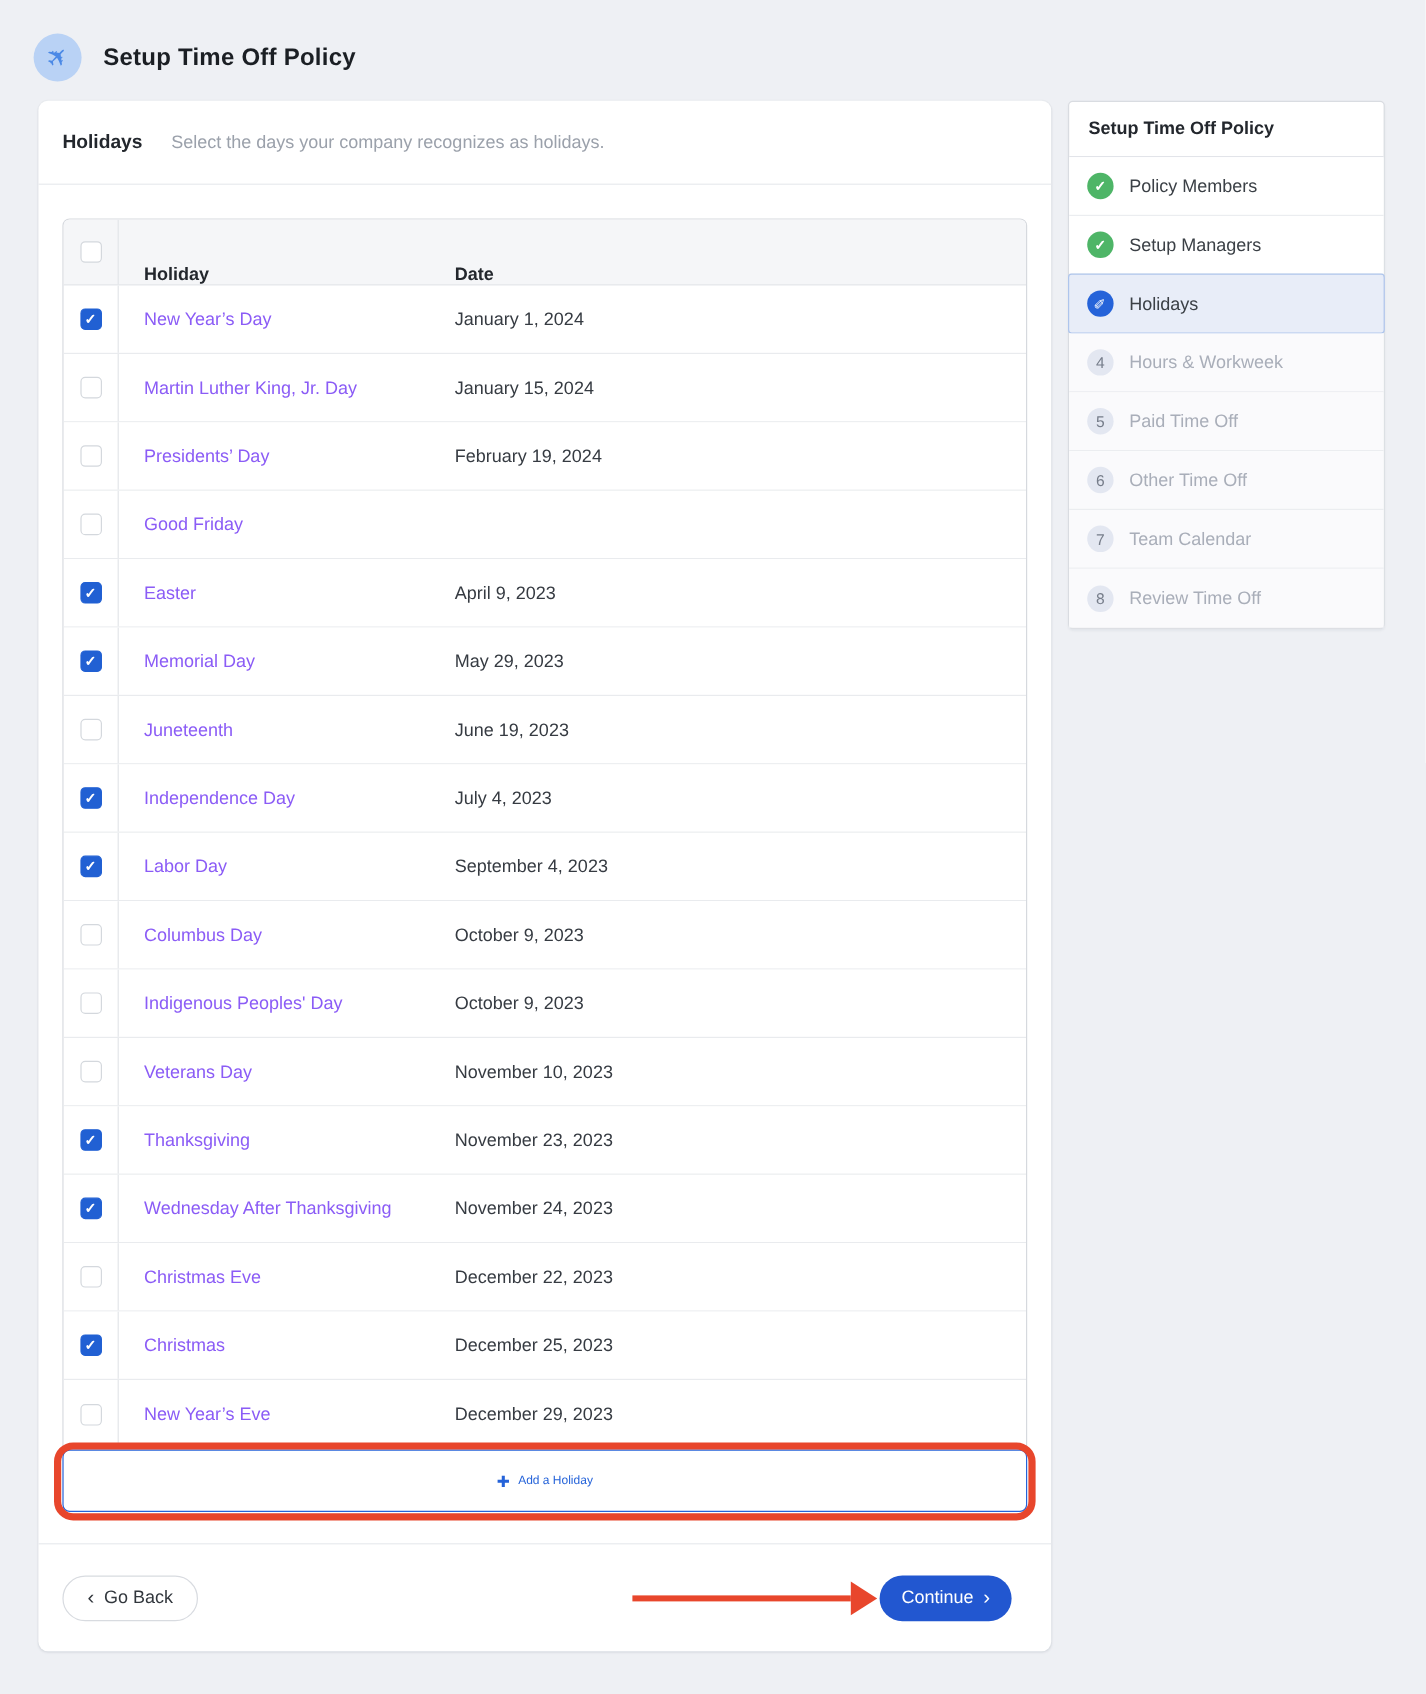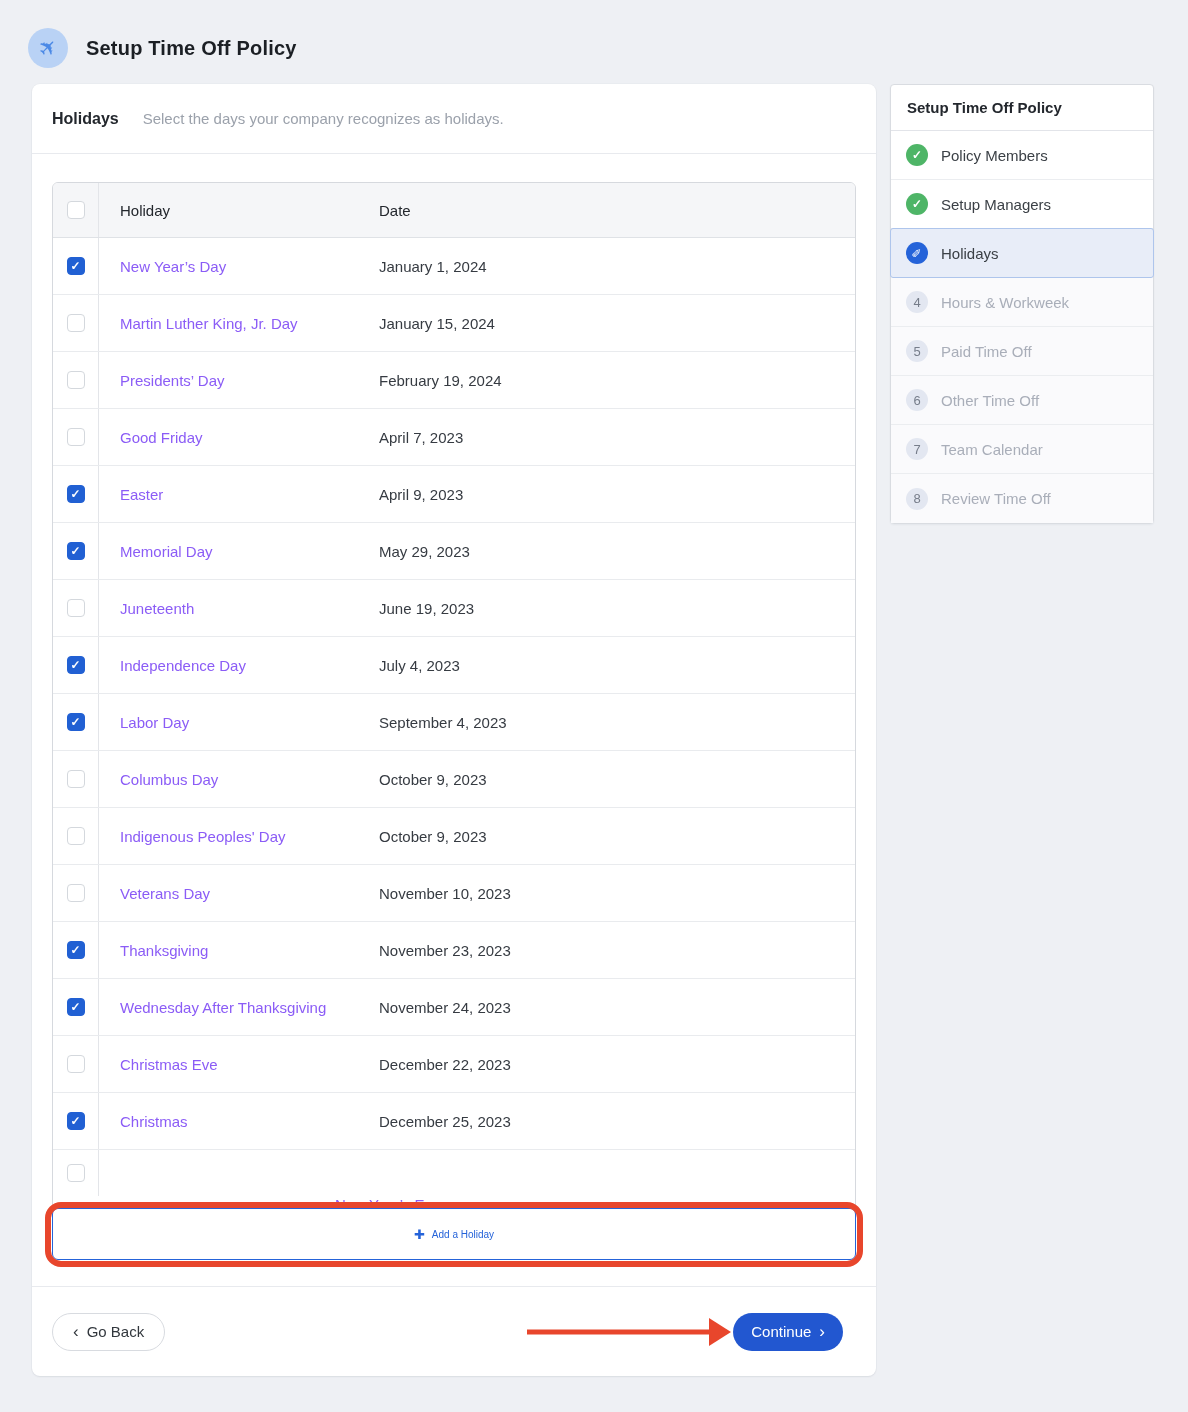--- a/index.html
+++ b/index.html
@@ -32,26 +32,26 @@
     display: flex; align-items: baseline; gap: 24px;
     padding: 26px 20px 25px 20px; border-bottom: 1px solid #e8eaee;
   }
   .section-title { font-size: 16px; font-weight: 700; color: #23272d; }
   .section-subtitle { font-size: 15px; color: #9ba1ab; }
 
   
   .table-wrap { padding: 28px 20px 0 20px; position: relative; }
   .htable { border: 1px solid #d6d9de; border-radius: 6px 6px 0 0; overflow: hidden; background: #fff; }
   .t-header {
-    display: flex; align-items: center; height: 55px;
+    display: flex; align-items: flex-end; height: 55px;
     background: #f5f6f8; border-bottom: 1px solid #dfe2e6;
-    font-weight: 400; color: #23272d; font-size: 15px;
+    font-weight: 700; color: #23272d; font-size: 15px;
   }
   .t-row { display: flex; align-items: center; height: 57px; border-bottom: 1px solid #e9ebee; background: #fff; }
-  .t-row:last-child { border-bottom: none; flex-direction: column; }
+  .t-row:last-child { border-bottom: none; }
   .cb-cell {
     width: 46px; align-self: stretch; flex: 0 0 46px;
     display: flex; align-items: center; justify-content: center;
     border-right: 1px solid #e3e5e9;
   }
   .cell-holiday { width: 280px; flex: 0 0 280px; padding-left: 21px; font-size: 15px; color: #8b5cf6; }
   .cell-date { flex: 1; font-size: 15px; color: #363b42; }
   .t-header .cell-holiday, .t-header .cell-date { color: #23272d; }
 
   .checkbox {
@@ -169,21 +169,20 @@
     </div>
     <div class="cell-holiday">Presidents’ Day</div>
     <div class="cell-date">February 19, 2024</div>
   </div>
 
   <div class="t-row">
     <div class="cb-cell">
       <div class="checkbox"></div>
     </div>
     <div class="cell-holiday">Good Friday</div>
-    <div class="cell-date">April 7, 2023</div>
   </div>
 
   <div class="t-row">
     <div class="cb-cell">
       <div class="checkbox checked">
                   <span class="tick">✓</span>
                 </div>
     </div>
     <div class="cell-holiday">Easter</div>
     <div class="cell-date">April 9, 2023</div>

